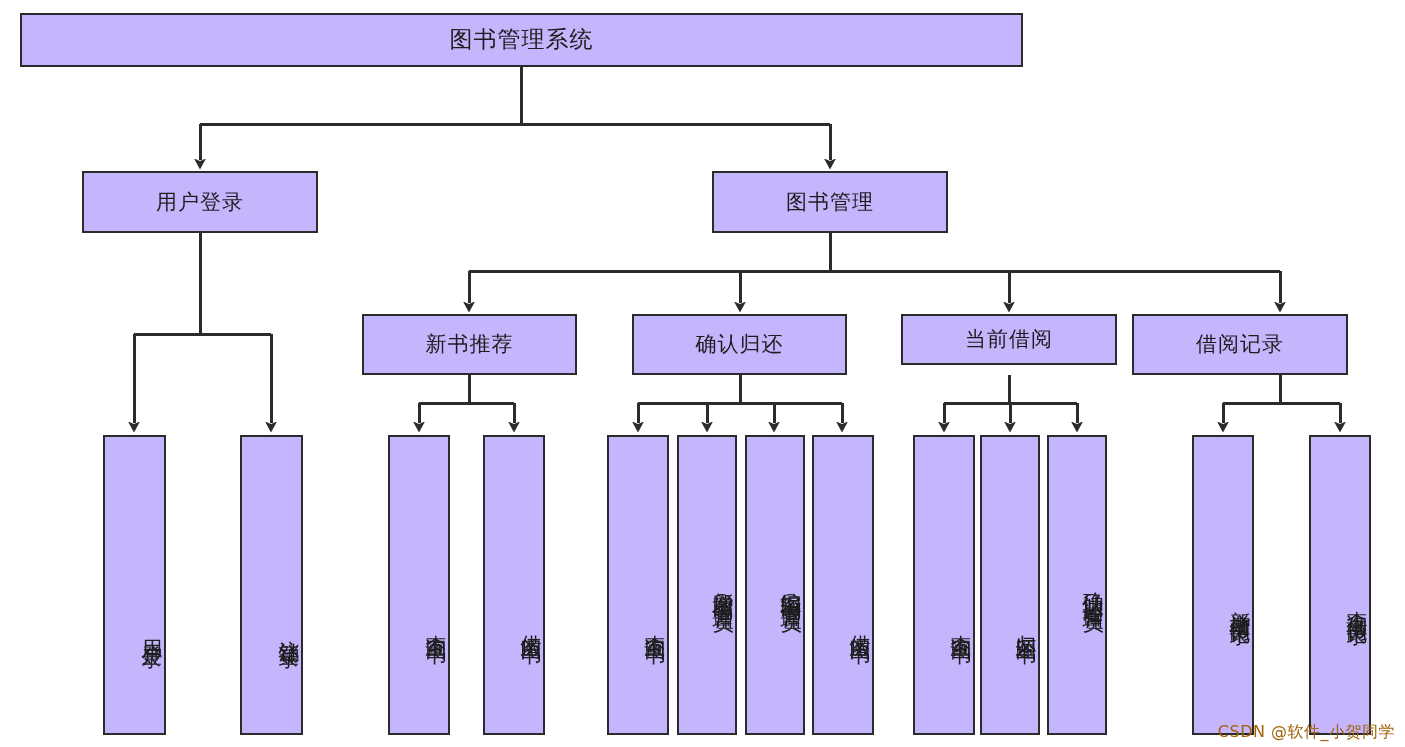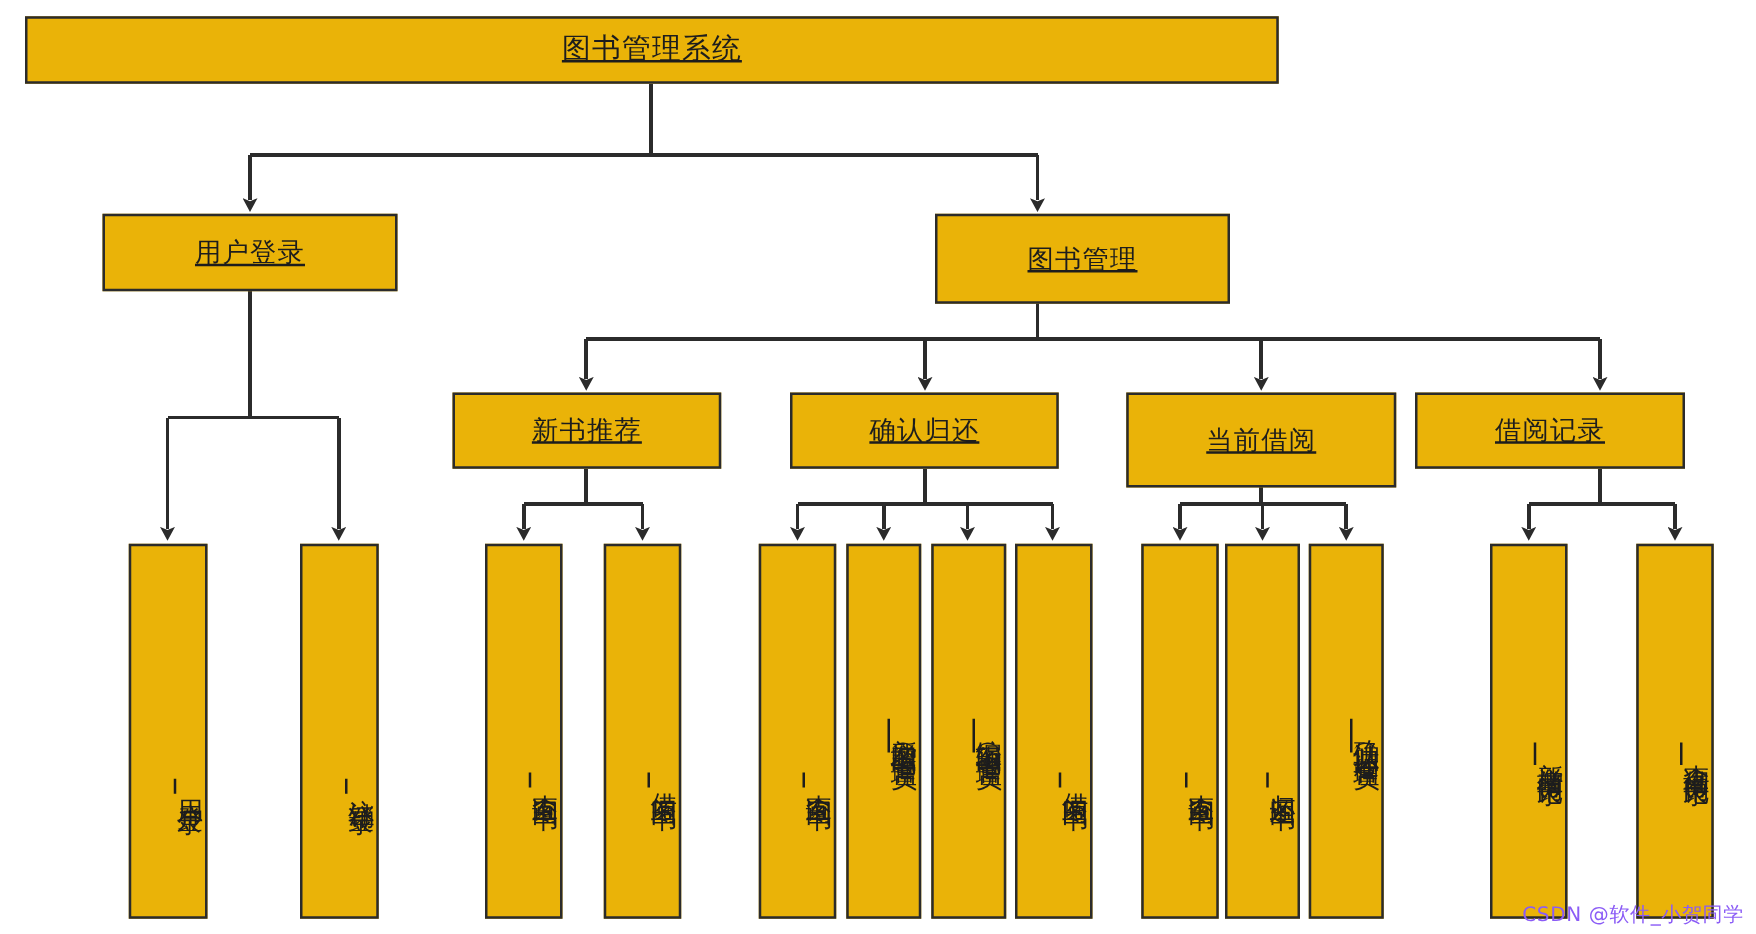--- a/index.html
+++ b/index.html
@@ -18,29 +18,28 @@
   svg#wires{
     position:absolute;
     left:0; top:0;
     width:1405px;
     height:747px;
     pointer-events:none;
   }
   .node{
     position:absolute;
     box-sizing:border-box;
-    background:#eab308;
+    background:#c4b5fd;
     border:2.5px solid #2b2b2b;
     display:flex;
     align-items:center;
     justify-content:center;
     color:#1d1d1d;
     line-height:1.18;
     text-align:right;
-    text-decoration:underline;
   }
   .node.root{
     font-size:23px;
     letter-spacing:1px;
   }
   .node.lvl2{
     font-size:21px;
     letter-spacing:1px;
   }
   .node.lvl3{
@@ -61,21 +60,21 @@
     text-orientation:upright;
     white-space:normal;
     display:block;
     letter-spacing:3px;
   }
   .watermark{
     position:absolute;
     right:10px;
     bottom:4px;
     font-size:16px;
-    color:#8b5cf6;
+    color:#a16207;
     letter-spacing:.5px;
     white-space:nowrap;
     user-select:none;
   }
 </style>
 </head>
 <body>
 
 <div id="canvas">
 
@@ -132,31 +131,31 @@
     </g>
   </svg>
 
   <div class="node root" style="left:20px; top:13px; width:1003px; height:54px;">
     <span>图书管理系统</span>
   </div>
 
   <div class="node lvl2" style="left:82px; top:171px; width:236px; height:62px;">
     <span>用户登录</span>
   </div>
-  <div class="node lvl2" style="left:712px; top:171px; width:236px; height:72px;margin-left:36px;">
+  <div class="node lvl2" style="left:712px; top:171px; width:236px; height:62px;">
     <span>图书管理</span>
   </div>
 
   <div class="node lvl3" style="left:362px; top:314px; width:215px; height:61px;">
     <span>新书推荐</span>
   </div>
   <div class="node lvl3" style="left:632px; top:314px; width:215px; height:61px;">
     <span>确认归还</span>
   </div>
-  <div class="node lvl3" style="left:901px; top:314px; width:216px; height:76px;">
+  <div class="node lvl3" style="left:901px; top:314px; width:216px; height:51px;">
     <span>当前借阅</span>
   </div>
   <div class="node lvl3" style="left:1132px; top:314px; width:216px; height:61px;">
     <span>借阅记录</span>
   </div>
 
   <div class="node leaf" style="left:103px; top:435px; width:63px; height:300px; padding-top:88px;">
     <span class="vtext">用户登录</span>
   </div>
   <div class="node leaf" style="left:240px; top:435px; width:63px; height:300px; padding-top:88px;">

